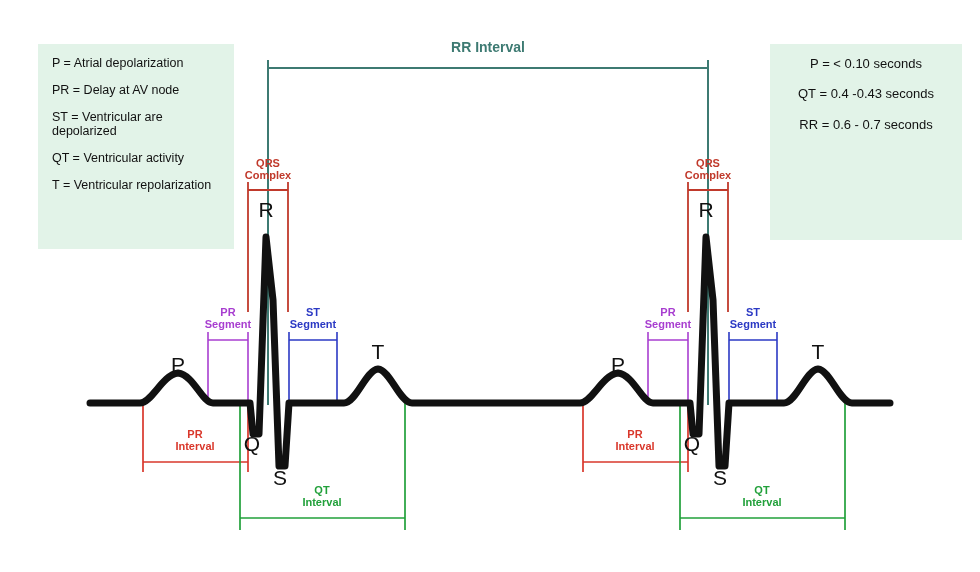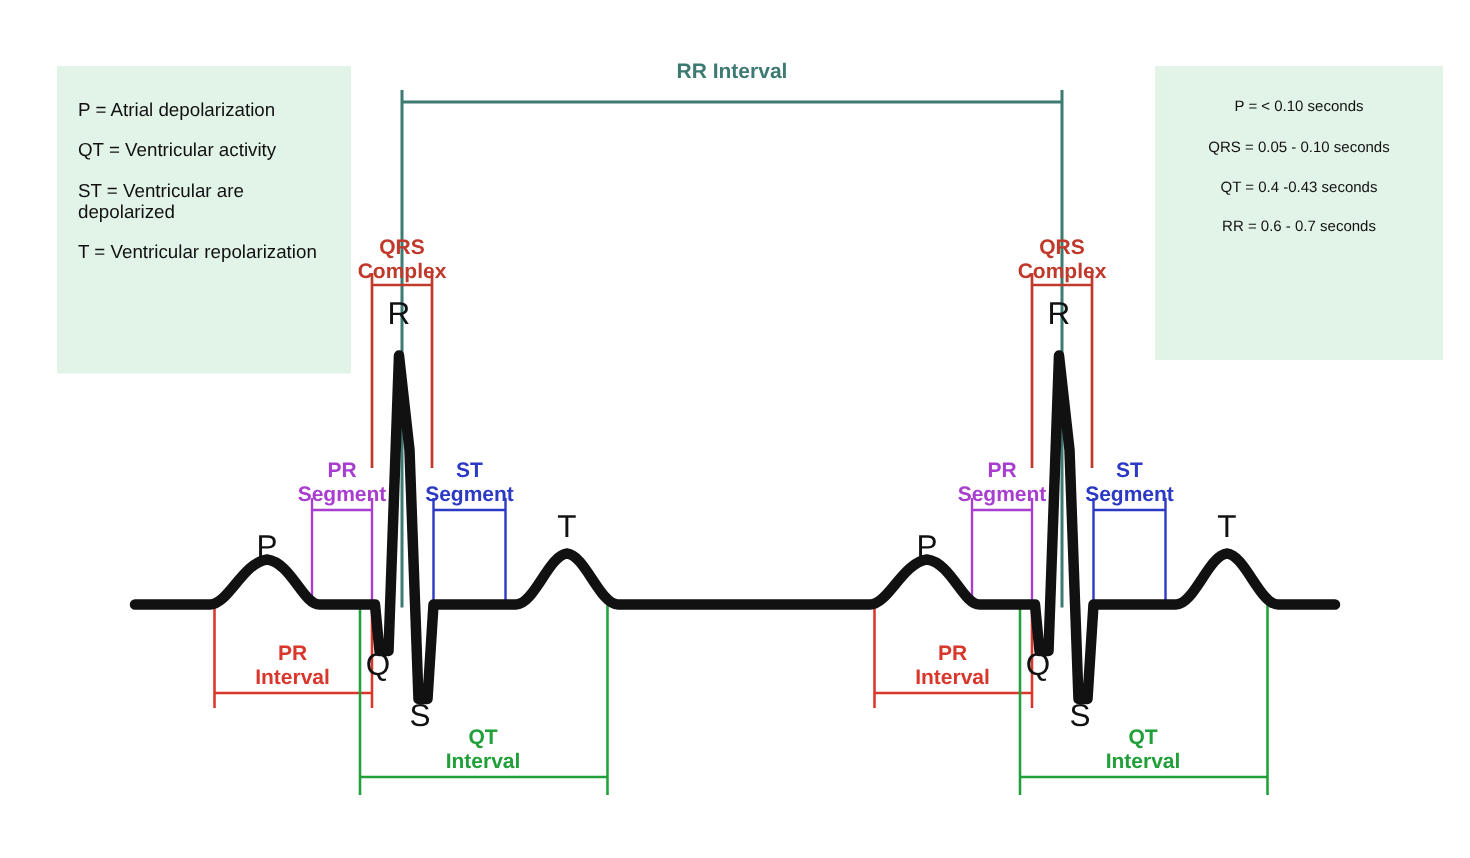--- a/index.html
+++ b/index.html
@@ -23,21 +23,21 @@
     position: absolute;
     left: 0; top: 0;
     width: 980px;
     height: 572px;
   }
 
   
   .legend-box {
     position: absolute;
     background: #e2f3e8;
-    padding: 22px 14px;
+    padding: 12px 14px;
   }
   #legend-left {
     left: 38px; top: 44px;
     width: 196px;
     min-height: 205px;
   }
   #legend-right {
     left: 770px; top: 44px;
     width: 192px;
     min-height: 196px;
@@ -45,35 +45,35 @@
   }
   .legend-line {
     color: #111111;
     font-size: 12.5px;
     line-height: 1.18;
     margin-bottom: 12px;
     white-space: pre-line;
   }
   #legend-left .legend-line { text-align: left; }
   #legend-right .legend-line {
-    font-size: 10px;
+    font-size: 13px;
     margin-bottom: 15px;
     font-weight: 500;
   }
   .legend-line:last-child { margin-bottom: 0; }
 
   
   .anno {
     position: absolute;
     text-align: center;
     line-height: 1.12;
     white-space: pre-line;
     font-weight: 600;
   }
-  .anno.sm { font-size: 14px; }
+  .anno.sm { font-size: 11px; }
   .anno.rr { font-size: 14px; font-weight: 600; }
   .wave-letter {
     position: absolute;
     font-size: 21px;
     color: #111111;
     font-weight: 500;
     text-align: center;
   }
   .c-rr   { color: #3d7a72; }
   .c-qrs  { color: #c0392b; }
@@ -182,29 +182,29 @@
         C796,403 806,370 818,369
         C830,370 840,403 852,403
         L890,403
       " stroke="#111111" stroke-width="7" fill="none" stroke-linejoin="round" stroke-linecap="round"></path>
     </g>
 
   </svg>
 
   <div class="legend-box" id="legend-left">
     <div class="legend-line">P = Atrial depolarization</div>
-    <div class="legend-line">QT = Ventricular activity</div>
+    <div class="legend-line">PR = Delay at AV node</div>
     <div class="legend-line">ST = Ventricular are
         depolarized</div>
+    <div class="legend-line">QT = Ventricular activity</div>
     <div class="legend-line">T = Ventricular repolarization</div>
   </div>
 
   <div class="legend-box" id="legend-right">
     <div class="legend-line">P = &lt; 0.10 seconds</div>
-    <div class="legend-line">QRS = 0.05 - 0.10 seconds</div>
     <div class="legend-line">QT = 0.4 -0.43 seconds</div>
     <div class="legend-line">RR = 0.6 - 0.7 seconds</div>
   </div>
 
   <div class="anno rr c-rr" style="left:438px; top:40px; width:100px;">RR Interval</div>
 
   <div class="anno sm c-qrs" style="left:238px; top:157px; width:60px;">QRS
 Complex</div>
   <div class="anno sm c-qrs" style="left:678px; top:157px; width:60px;">QRS
 Complex</div>

